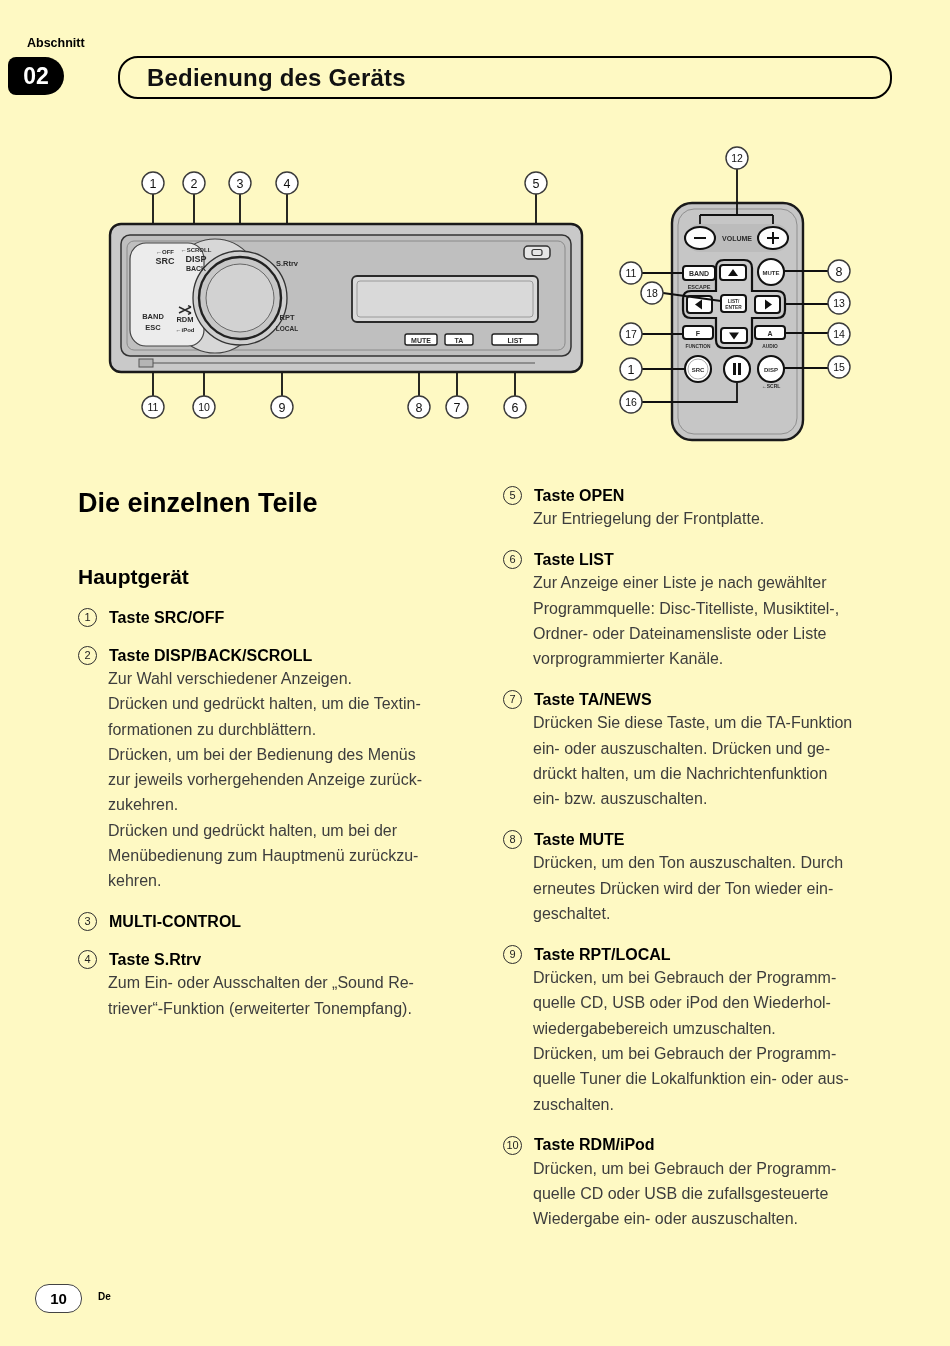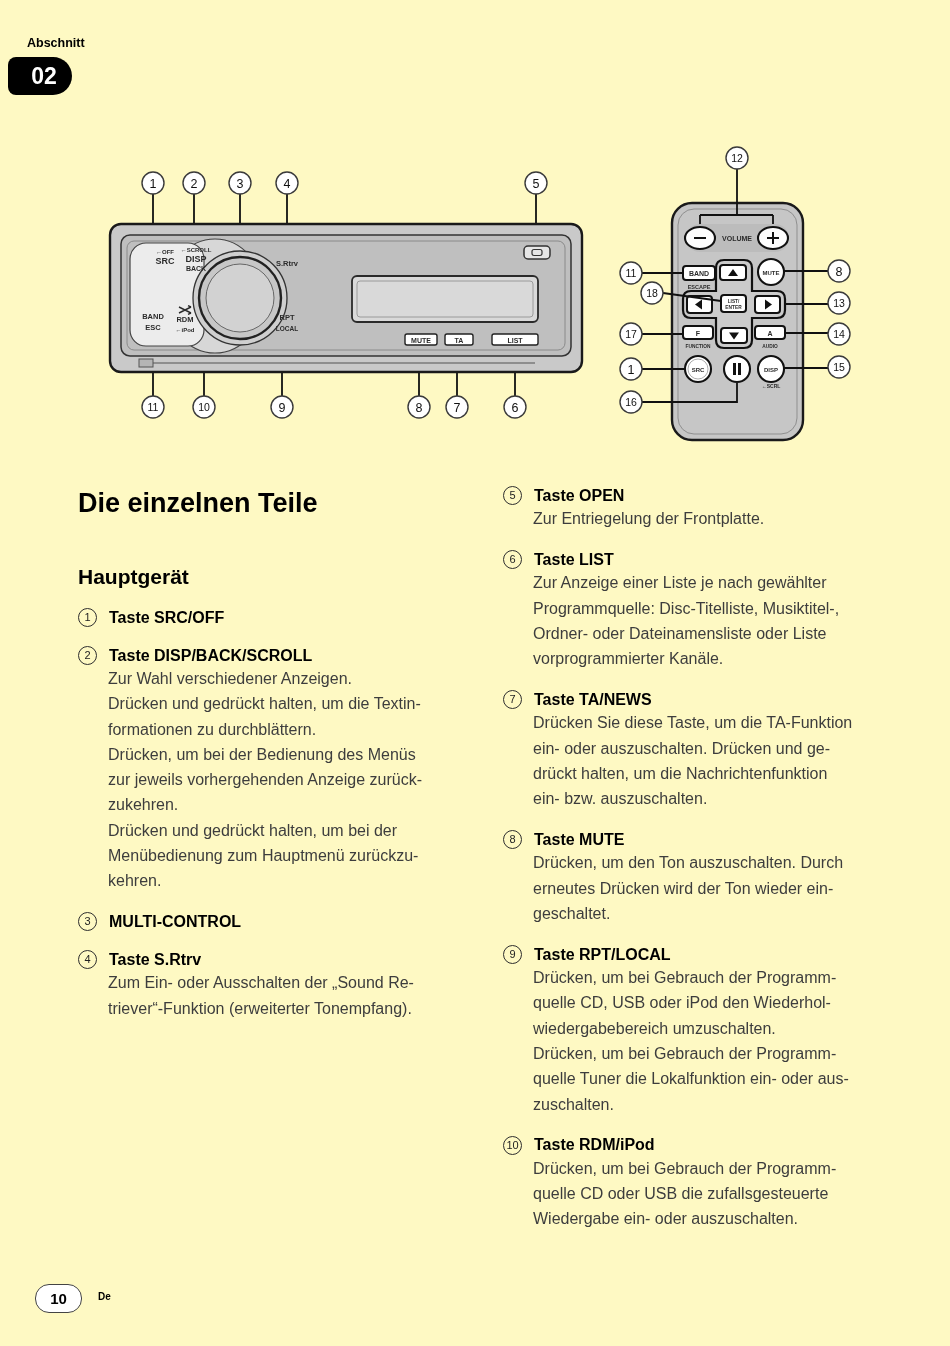--- a/index.html
+++ b/index.html
@@ -5,21 +5,21 @@
   html,body { margin:0; padding:0; background:#fff; }
   .page {
     position:relative; width:950px; height:1346px; background:#fef9c3;
     font-family:"Liberation Sans", sans-serif; color:#111; overflow:hidden;
   }
   
   .kicker { position:absolute; left:27px; top:36px; font-size:12.5px; font-weight:bold; color:#000; }
   .badge {
     position:absolute; left:8px; top:57px; width:56px; height:38px;
     background:#000; color:#fff; font-size:23px; font-weight:bold;
-    border-radius:8px 19px 19px 8px; display:flex; align-items:center; justify-content:center;padding-left:8px;
+    border-radius:8px 19px 19px 8px; display:flex; align-items:center; justify-content:center;
   }
   .title-box {
     position:absolute; left:118px; top:56px; width:770px; height:39px;
     border:2px solid #000; border-radius:20px; display:flex; align-items:center;
   }
   .title-box .t { font-size:24px; font-weight:bold; margin-left:27px; letter-spacing:0.2px; }
   
   .svgwrap { position:absolute; }
   svg text { font-family:"Liberation Sans", sans-serif; fill:#111; }
   .co { fill:#fff; stroke:#3a3a3a; stroke-width:1.4; }
@@ -53,20 +53,23 @@
   }
   .lang { position:absolute; left:98px; top:1291px; font-size:10px; font-weight:bold; color:#000; }
 </style>
 </head>
 <body>
 
 <div class="page">
 
   <div class="kicker">Abschnitt</div>
   <div class="badge">02</div>
+  <div class="title-box">
+    <span class="t">Bedienung des Geräts</span>
+  </div>
 
   <div class="svgwrap" style="left:95px; top:150px;">
   <svg width="515" height="290" viewBox="0 0 515 290">
 
     <path class="leader" d="M58,44 V100"></path>
     <path class="leader" d="M99,44 V95"></path>
     <path class="leader" d="M145,44 V145"></path>
     <path class="leader" d="M192,44 V100"></path>
     <path class="leader" d="M441,44 V94"></path>
 

